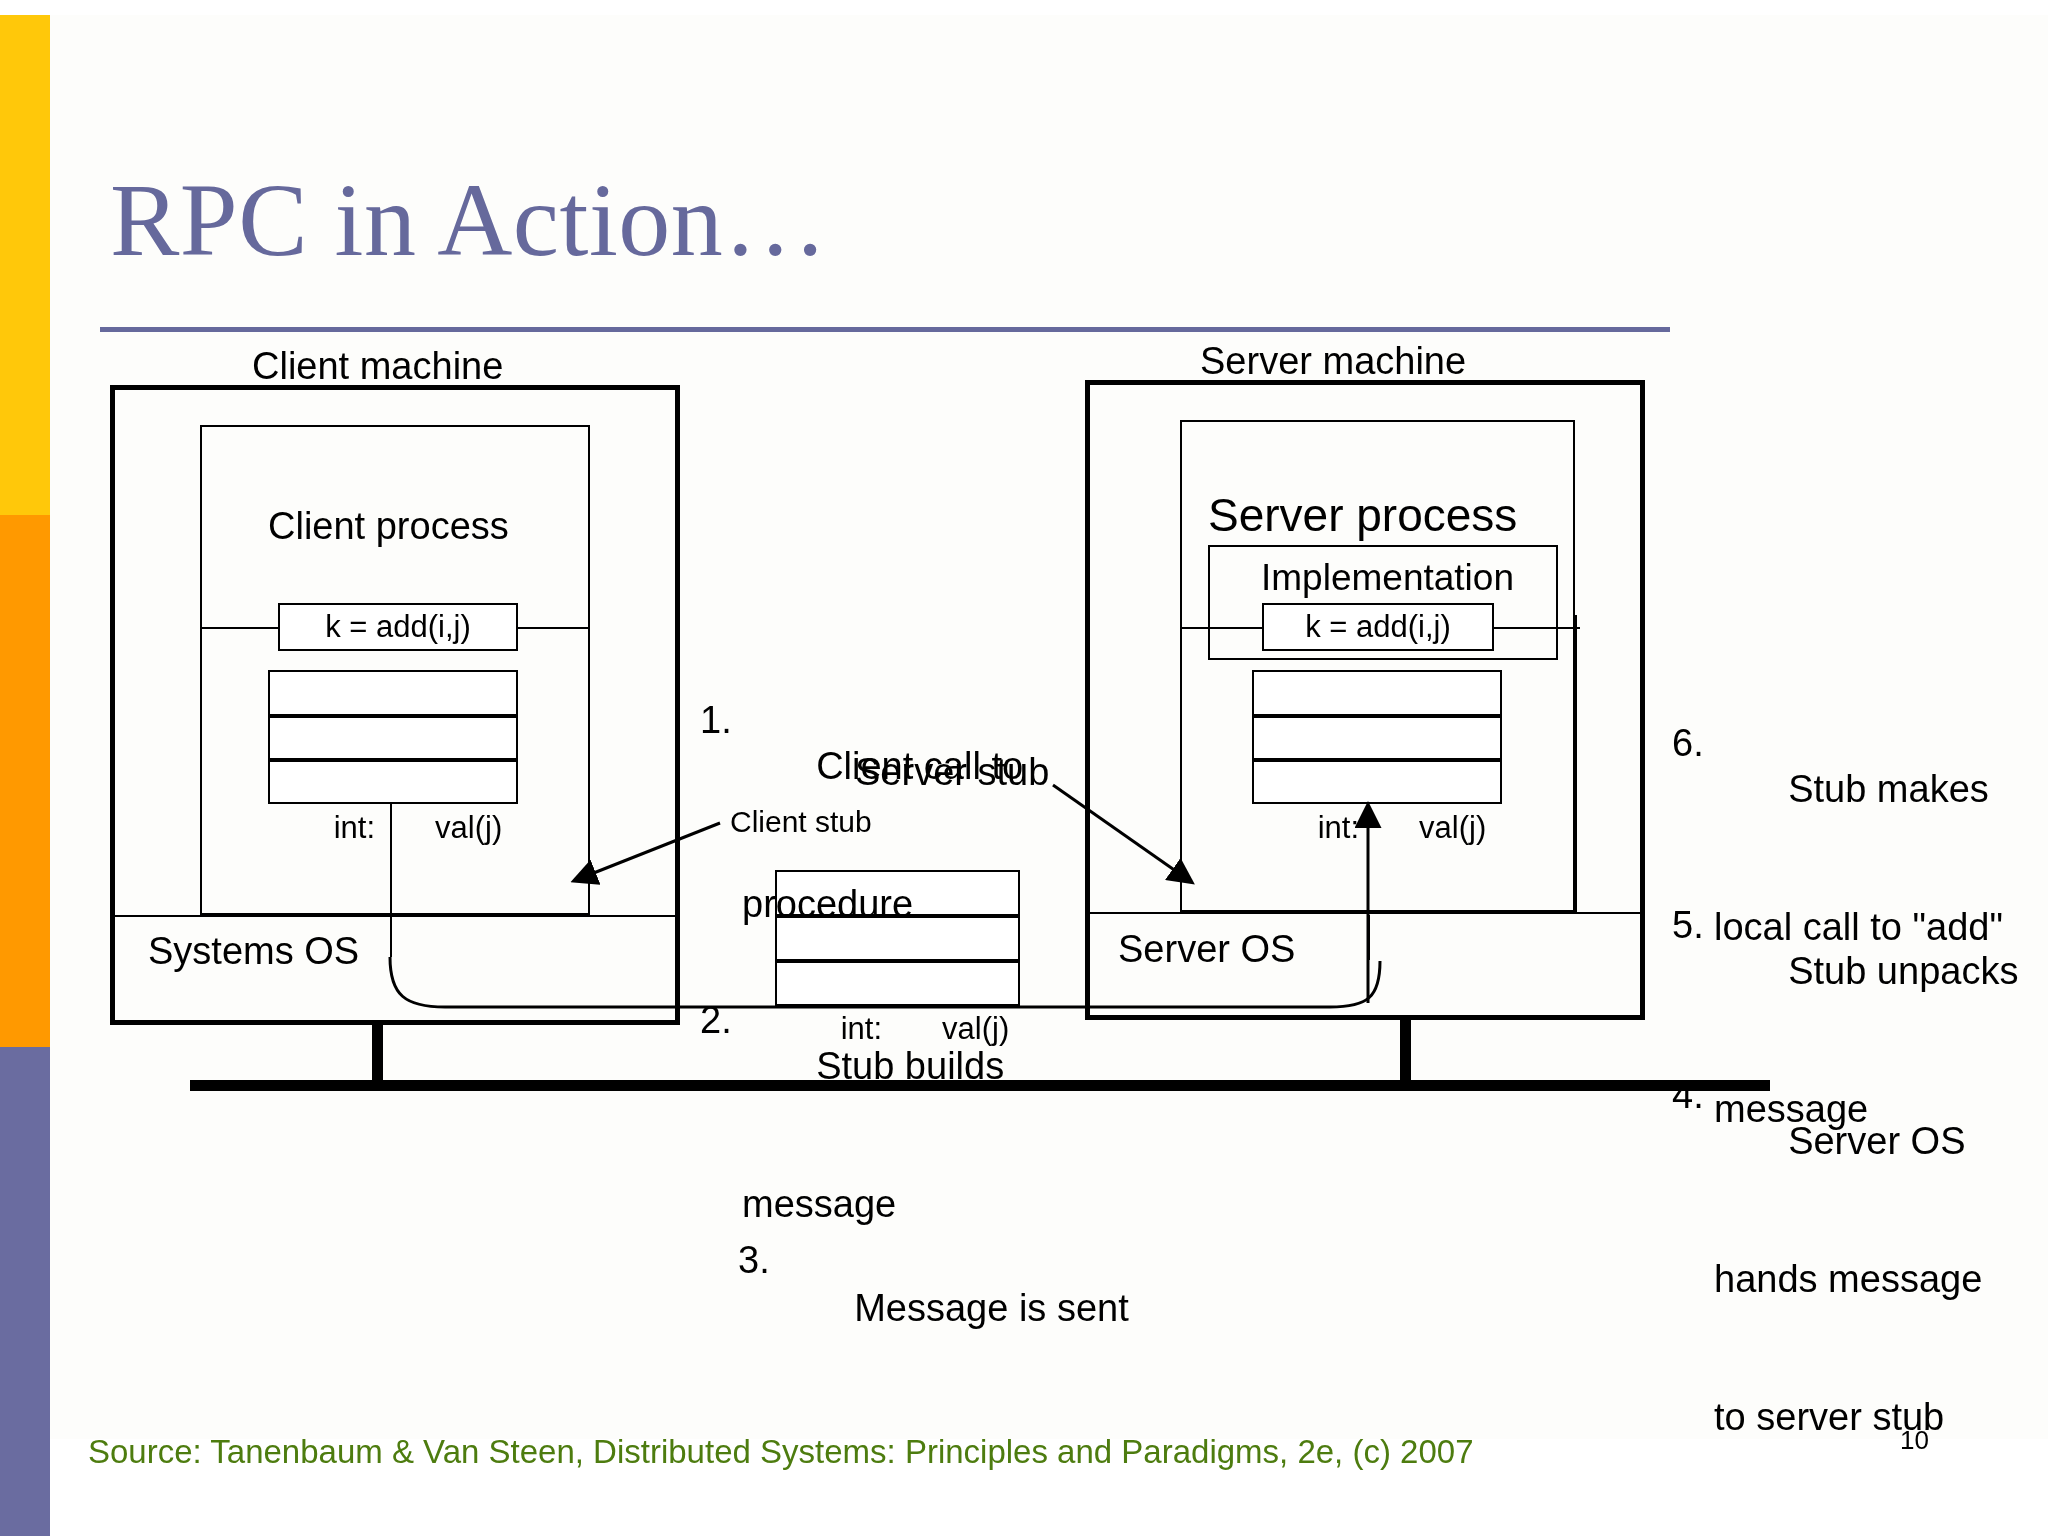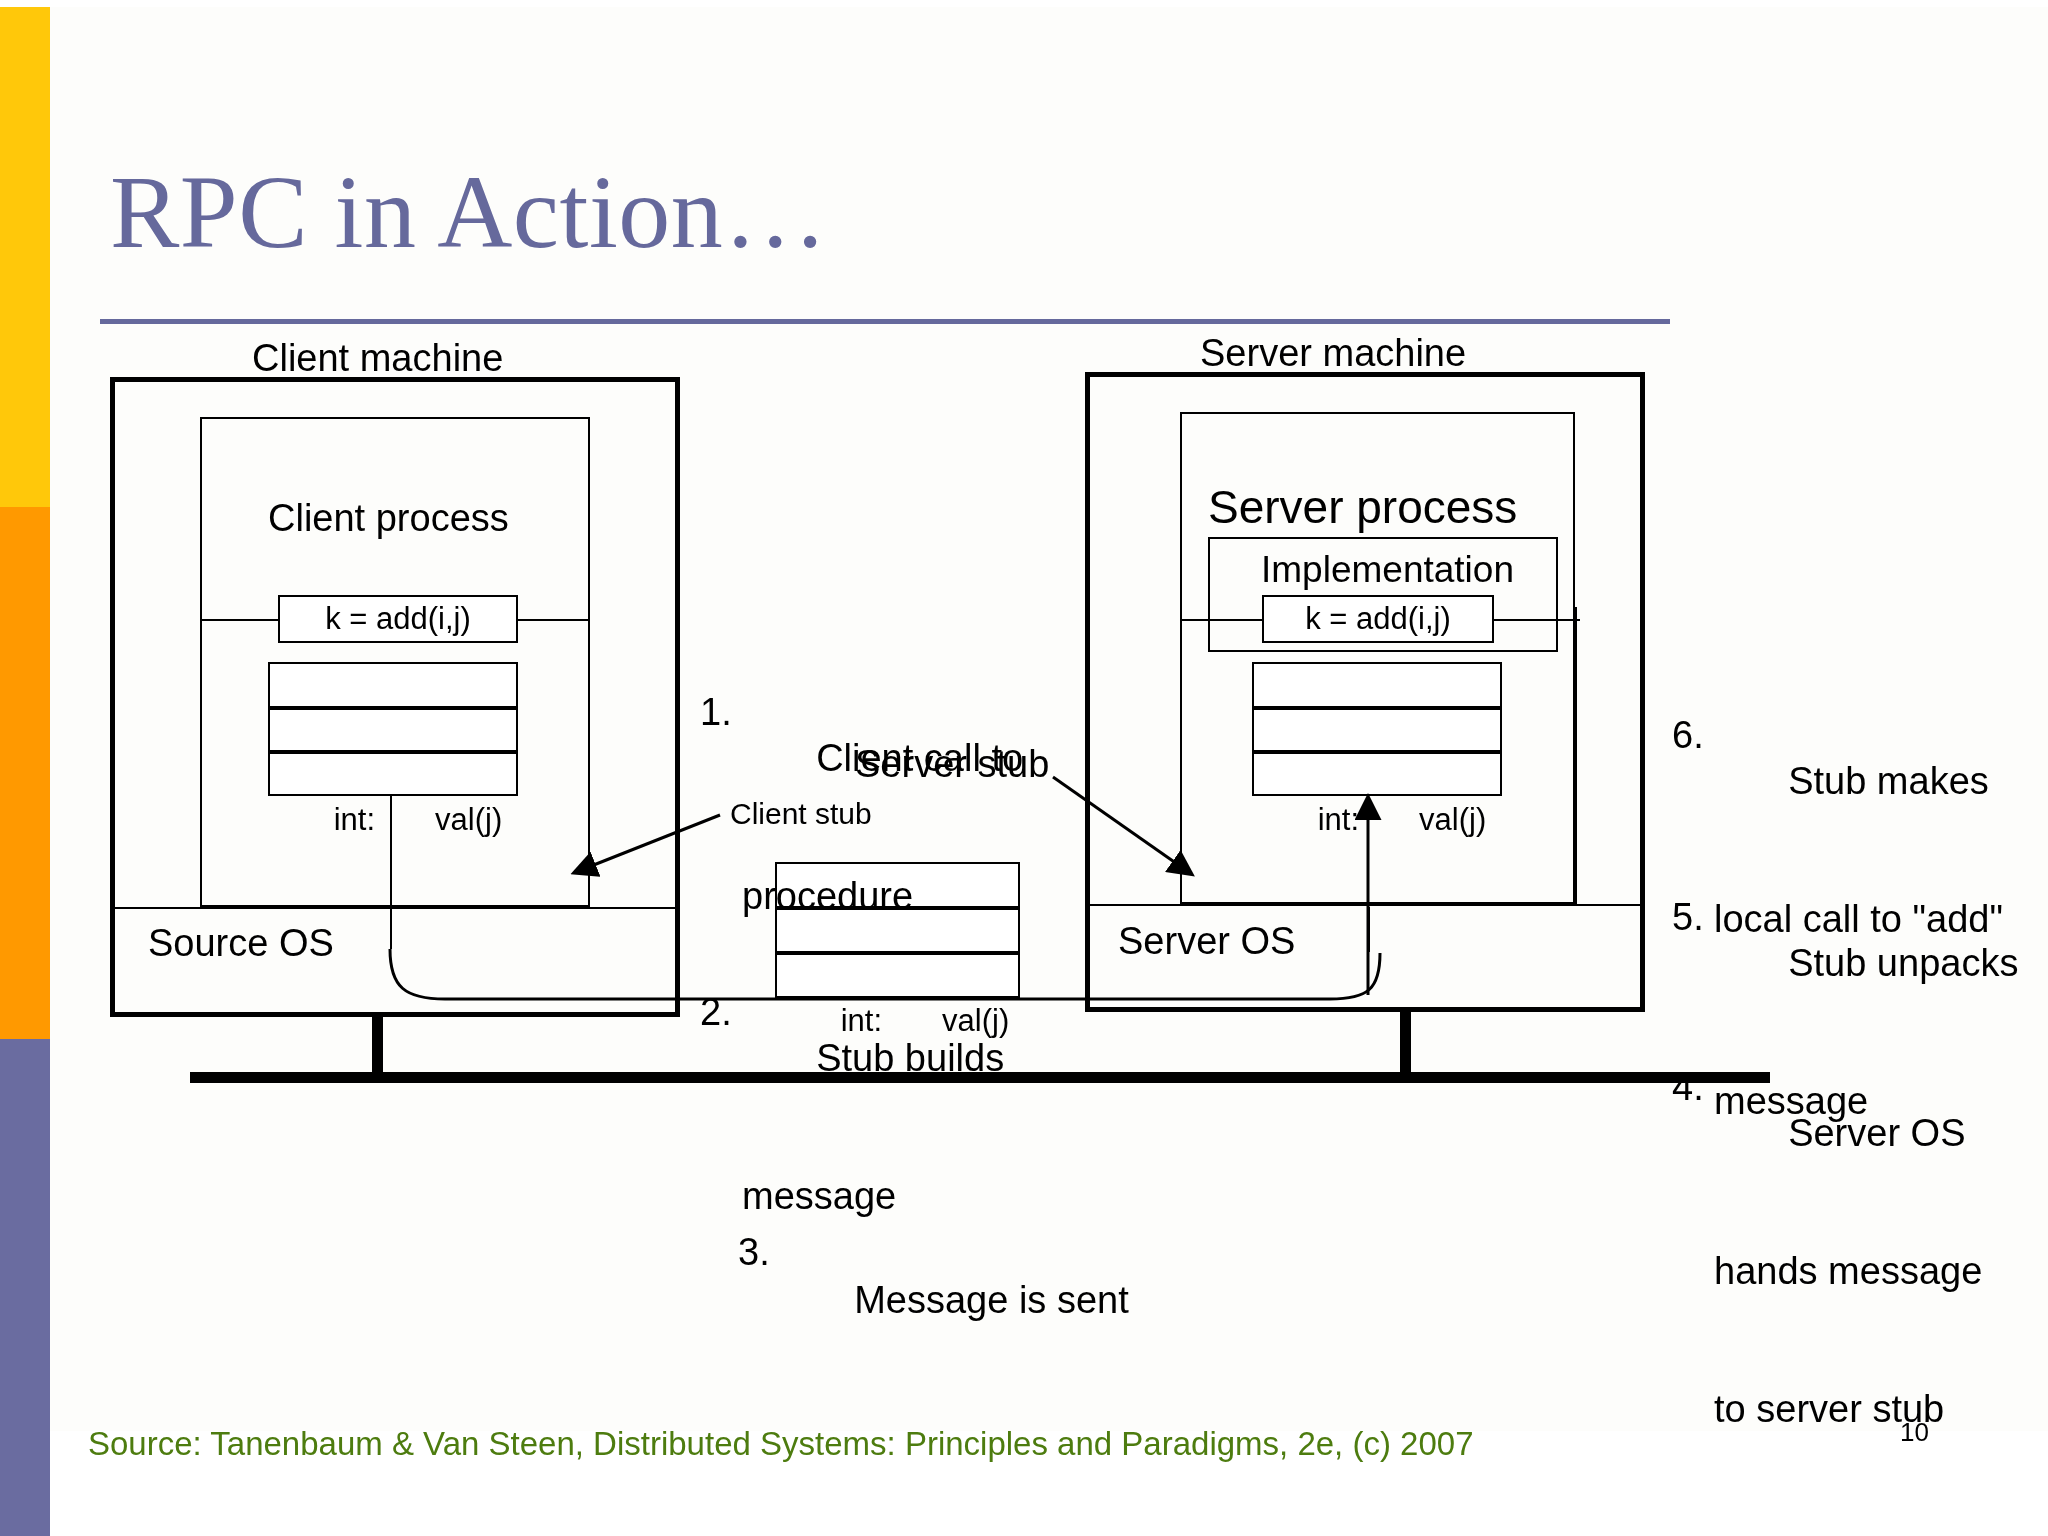--- a/index.html
+++ b/index.html
@@ -11,21 +11,21 @@
     height: 1536px;
     background: #ffffff;
     font-family: "Liberation Sans", sans-serif;
     overflow: hidden;
     position: relative;
   }
 
   
   #slide {
     position: absolute;
-    left: 0; top: 7px;
+    left: 0; top: 15px;
     width: 2048px;
     height: 1424px;
     background: #fdfdfb;
   }
 
   
   .sidebar {
     position: absolute;
     left: 0; top: 0;
     width: 50px;
@@ -167,21 +167,21 @@
   <div class="title" style="color: rgb(102, 105, 156);">RPC in Action…</div>
   <div class="title-rule" style="background: rgb(102, 105, 156);"></div>
 
   <div class="diagram">
 
     <div class="lbl" style="left:252px; top:-30px; font-size:38px;">Client machine</div>
 
     <div class="machine-box" style="left:110px; top:10px; width:570px; height:640px;"></div>
 
     <div class="os-divider" style="left:115px; top:540px; width:560px;"></div>
-    <div class="lbl" style="left:148px; top:555px; font-size:38px;">Source OS</div>
+    <div class="lbl" style="left:148px; top:555px; font-size:38px;">Systems OS</div>
 
     <div class="process-box" style="left:200px; top:50px; width:390px; height:490px;"></div>
     <div class="lbl" style="left:228px; top:130px; font-size:38px;margin-left:40px;">Client process</div>
 
     <div class="vline" style="left:200px; top:240px; height:300px;"></div>
 
     <div class="hline" style="left:200px; top:252px; width:80px;"></div>
     <div class="hline" style="left:398px; top:252px; width:192px;"></div>
 
     <div class="cell" style="left:278px; top:228px; width:240px; height:48px; line-height:44px;">k = add(i,j)</div>

